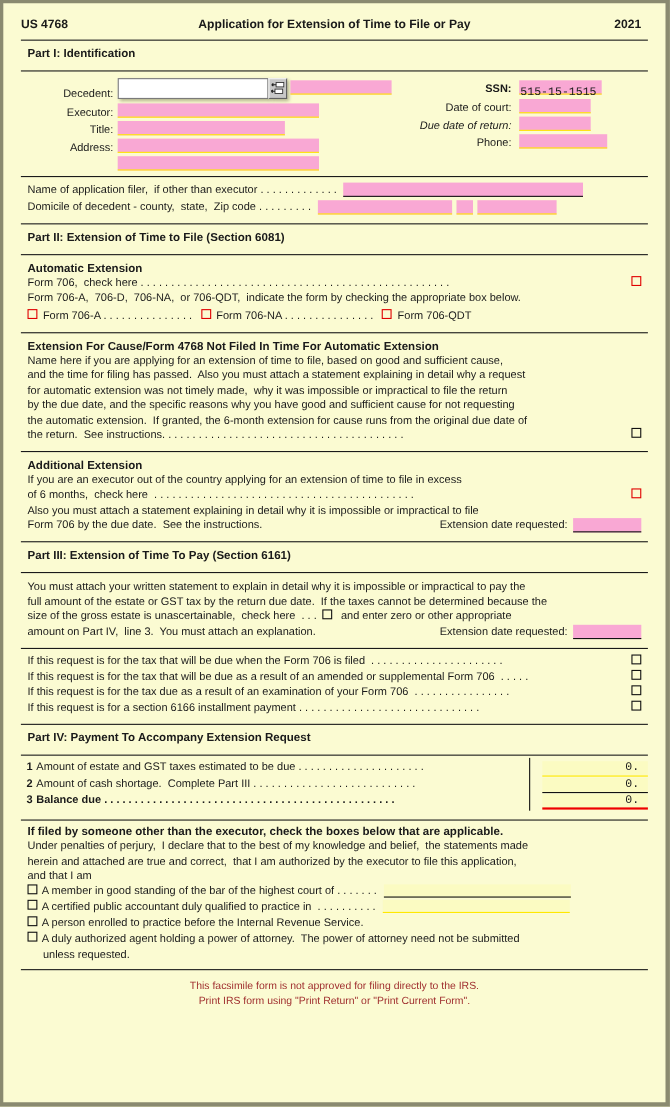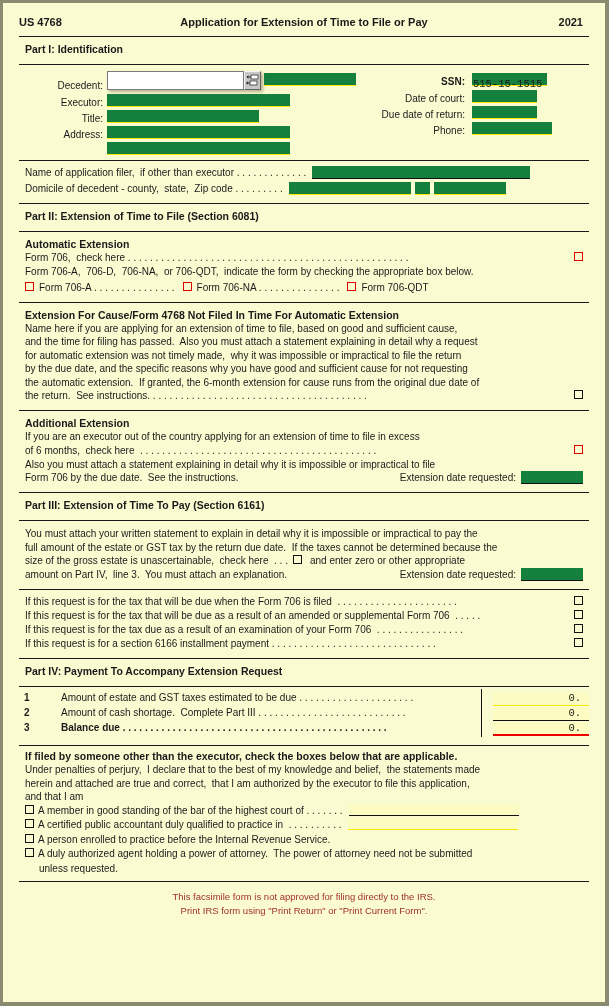--- a/index.html
+++ b/index.html
@@ -80,21 +80,21 @@
   .fieldrow {
     position: absolute;
     display: flex;
     align-items: flex-end;
     font-size: 10px;
     color: #1a1a1a;
     height: 15px;
   }
   .lbl { text-align: right; padding-right: 4px; line-height: 12px; margin-top: 17px; }
   .fillbox {
-    background: #15803d;
+    background: #f9a8d4;
     border-bottom: 1.6px solid #ffe800;
     height: 13px;
   }
   .fillbox.blk { border-bottom-color: #111; }
   .valtext {
     font-family: "Liberation Mono", monospace;
     font-size: 10.5px;
     color: #1a1a1a;
     letter-spacing: 0px;
     padding-left: 1px;
@@ -145,21 +145,21 @@
   
   .amt-table { position: relative; padding: 5px 0 5px 0; }
   .amt-row {
     display: flex;
     align-items: baseline;
     font-size: 10px;
     color: #1a1a1a;
     height: 15px;
   }
   .amt-row .num { width: 14px; font-weight: bold; padding-left: 5px; }
-  .amt-row .desc { flex: 1; white-space: pre; margin-left: 28px; }
+  .amt-row .desc { flex: 1; white-space: pre; }
   .amt-row .amtcell {
     width: 96px;
     text-align: right;
     background: #fbfbc2;
     font-family: "Liberation Mono", monospace;
     font-size: 10.5px;
     padding-right: 8px;
     height: 14px;
   }
   .amt-row .amtcell.u-yellow { border-bottom: 1.6px solid #ffe800; }
@@ -266,21 +266,21 @@
         <span class="valtext">515-15-1515</span>
       </div>
 
       <div class="fieldrow" style="left:340px; top:25px; width:110px; justify-content:flex-end;">
         <span class="lbl">Date of court:</span>
       </div>
       <div class="fillbox" style="position:absolute; left:453px; top:25px; width:65px;">
         <span class="valtext"></span>
       </div>
 
-      <div class="fieldrow" style="left:330px; top:41px; width:120px; justify-content:flex-end;">
+      <div class="fieldrow" style="left:330px; top:41px; width:120px; justify-content:flex-end;font-style:italic;">
         <span class="lbl">Due date of return:</span>
       </div>
       <div class="fillbox" style="position:absolute; left:453px; top:41px; width:65px;">
         <span class="valtext"></span>
       </div>
 
       <div class="fieldrow" style="left:340px; top:57px; width:110px; justify-content:flex-end;">
         <span class="lbl">Phone:</span>
       </div>
       <div class="fillbox" style="position:absolute; left:453px; top:57px; width:80px;">

